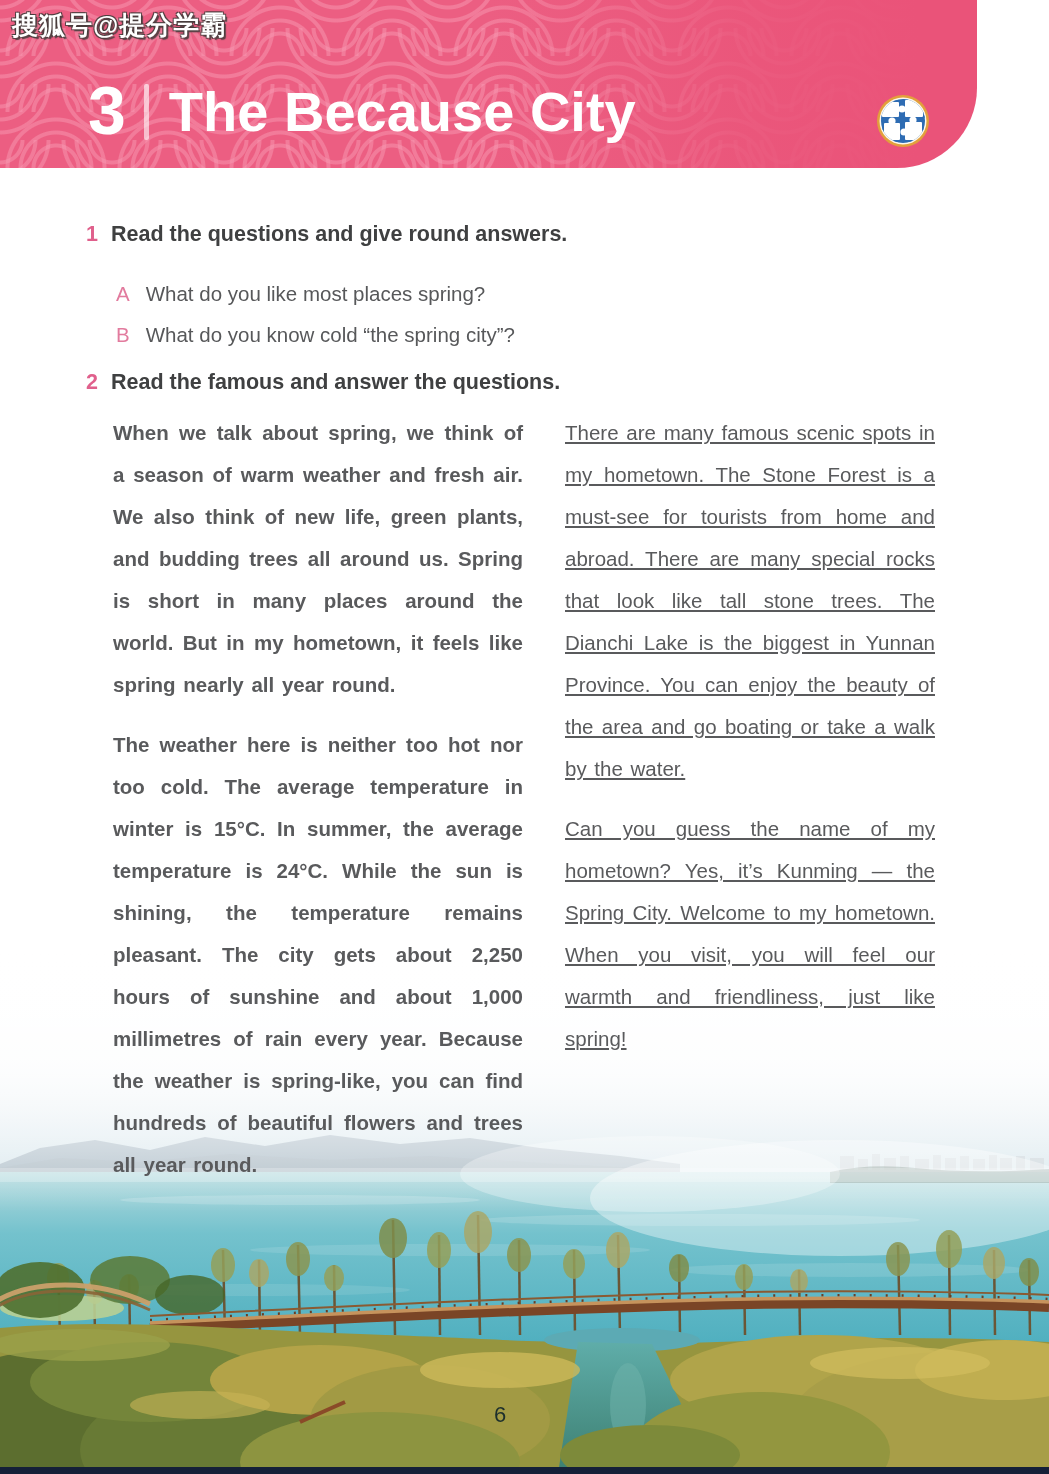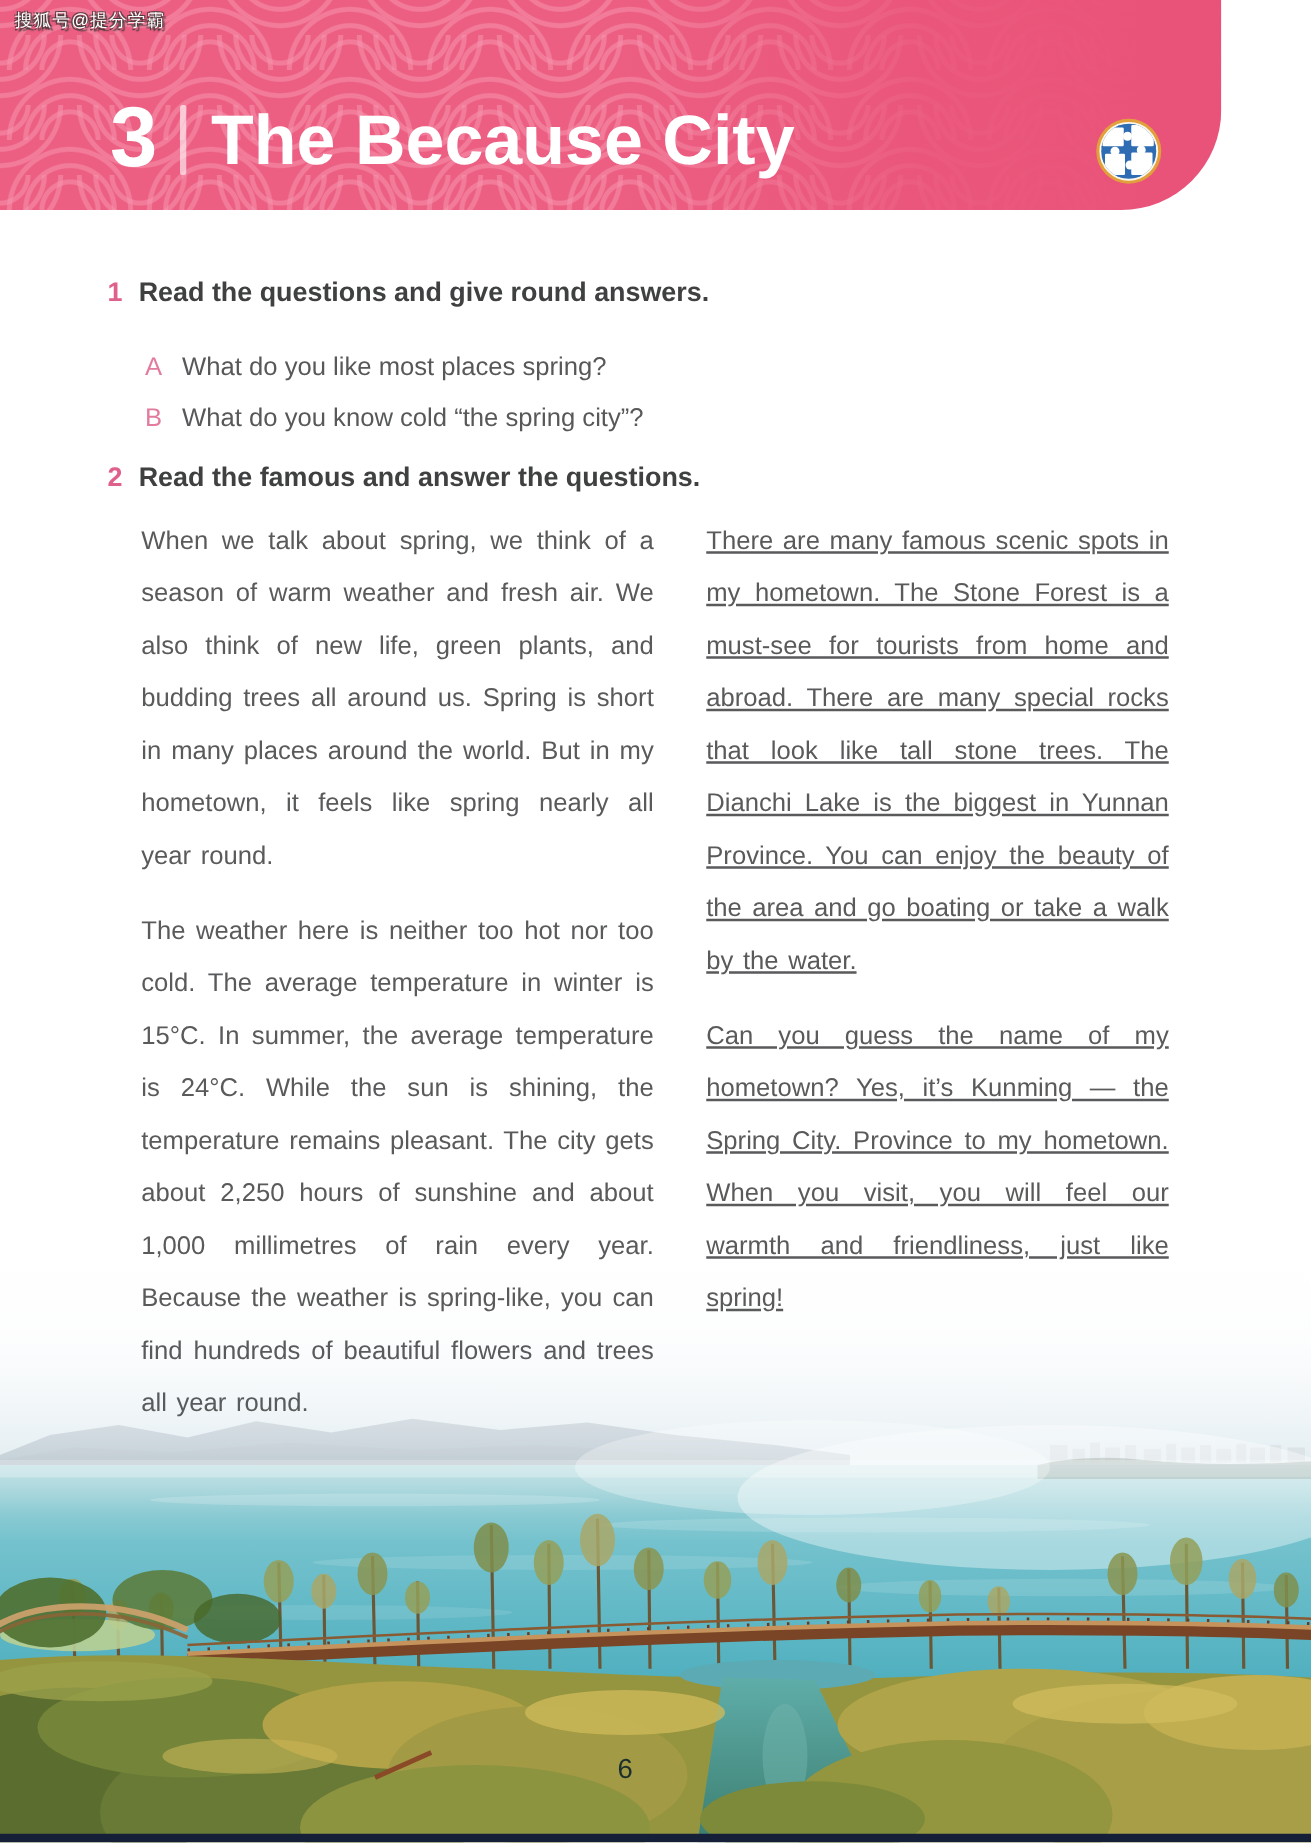--- a/index.html
+++ b/index.html
@@ -19,21 +19,21 @@
         rgba(247,152,177,0) 46px, rgba(247,152,177,.5) 47px, rgba(247,152,177,.5) 50px, rgba(247,152,177,0) 51px),
       radial-gradient(circle at 50% 0%,
         rgba(247,152,177,0) 20px, rgba(247,152,177,.5) 21px, rgba(247,152,177,.5) 24px, rgba(247,152,177,0) 25px,
         rgba(247,152,177,0) 33px, rgba(247,152,177,.5) 34px, rgba(247,152,177,.5) 37px, rgba(247,152,177,0) 38px,
         rgba(247,152,177,0) 46px, rgba(247,152,177,.5) 47px, rgba(247,152,177,.5) 50px, rgba(247,152,177,0) 51px);
     background-size:100% 100%,112px 56px,112px 56px;
     background-position:0 0,0 0,56px 28px;
     border-bottom-right-radius:80px;
   }
   .watermark{
-    position:absolute;left:12px;top:8px;font-size:14px;font-weight:normal;color:#fff;
+    position:absolute;left:12px;top:8px;font-size:26px;font-weight:bold;color:#fff;
     letter-spacing:1px;
     text-shadow:-1px -1px 0 rgba(70,60,60,.85),1px -1px 0 rgba(70,60,60,.85),
                 -1px 1px 0 rgba(70,60,60,.85),2px 2px 1px rgba(70,60,60,.9);
   }
   .title-row{position:absolute;left:88px;top:76px;display:flex;align-items:center;}
   .unit-num{font-size:68px;font-weight:bold;color:#fff;line-height:1;}
   .title-divider{width:5px;height:56px;background:rgba(255,255,255,.6);margin:4px 20px 0 18px;border-radius:2px;}
   .title{font-size:56px;font-weight:bold;color:#fff;line-height:1;margin:0;padding-top:4px;}
   .badge{position:absolute;left:876px;top:94px;width:54px;height:54px;}
   
@@ -41,21 +41,21 @@
   .ex-head .num{color:#e0608c;}
   #ex1{left:86px;top:222px;}
   #ex2{left:86px;top:370px;}
   .q-row{position:absolute;display:flex;gap:16px;font-size:20.5px;color:#57585a;z-index:2;}
   .q-row .q-label{color:#e27b9e;}
   #qA{left:116px;top:282px;}
   #qB{left:116px;top:323px;}
   
   .cols{position:absolute;left:113px;top:412px;width:822px;display:flex;gap:42px;z-index:2;}
   .col{font-size:20.5px;line-height:42px;color:#595a5c;text-align:justify;word-spacing:2px;}
-  .col.left{width:410px;}
+  .col.left{width:410px;font-weight:bold;}
   .col.right{width:370px;text-decoration:underline;}
   .col p{margin:0 0 18px 0;}
   .col p:last-child{margin-bottom:0;}
   
   .photo{position:absolute;left:0;top:950px;width:1049px;height:524px;z-index:1;}
   .photo svg{display:block;width:100%;height:100%;}
   .page-num{position:absolute;left:494px;top:452px;font-size:22px;color:#1d2f2c;}
 </style>
 </head>
 <body>
@@ -111,21 +111,21 @@
     <span>Read the famous and answer the questions.</span>
   </div>
 
   <div class="cols">
     <div class="col left">
       <p>When we talk about spring, we think of a season of warm weather and fresh air. We also think of new life, green plants, and budding trees all around us. Spring is short in many places around the world. But in my hometown, it feels like spring nearly all year round.</p>
       <p>The weather here is neither too hot nor too cold. The average temperature in winter is 15°C. In summer, the average temperature is 24°C. While the sun is shining, the temperature remains pleasant. The city gets about 2,250 hours of sunshine and about 1,000 millimetres of rain every year. Because the weather is spring-like, you can find hundreds of beautiful flowers and trees all year round.</p>
     </div>
     <div class="col right">
       <p>There are many famous scenic spots in my hometown. The Stone Forest is a must-see for tourists from home and abroad. There are many special rocks that look like tall stone trees. The Dianchi Lake is the biggest in Yunnan Province. You can enjoy the beauty of the area and go boating or take a walk by the water.</p>
-      <p>Can you guess the name of my hometown? Yes, it’s Kunming — the Spring City. Province to my hometown. When you visit, you will feel our warmth and friendliness, just like spring!</p>
+      <p>Can you guess the name of my hometown? Yes, it’s Kunming — the Spring City. Welcome to my hometown. When you visit, you will feel our warmth and friendliness, just like spring!</p>
     </div>
   </div>
 
   <div class="photo">
     <svg viewBox="0 0 1049 524" preserveAspectRatio="none">
       <defs>
         <linearGradient id="sky" x1="0" y1="0" x2="0" y2="1">
           <stop offset="0" stop-color="#ffffff"></stop>
           <stop offset="0.55" stop-color="#eef3f6"></stop>
           <stop offset="1" stop-color="#d6e6ec"></stop>

